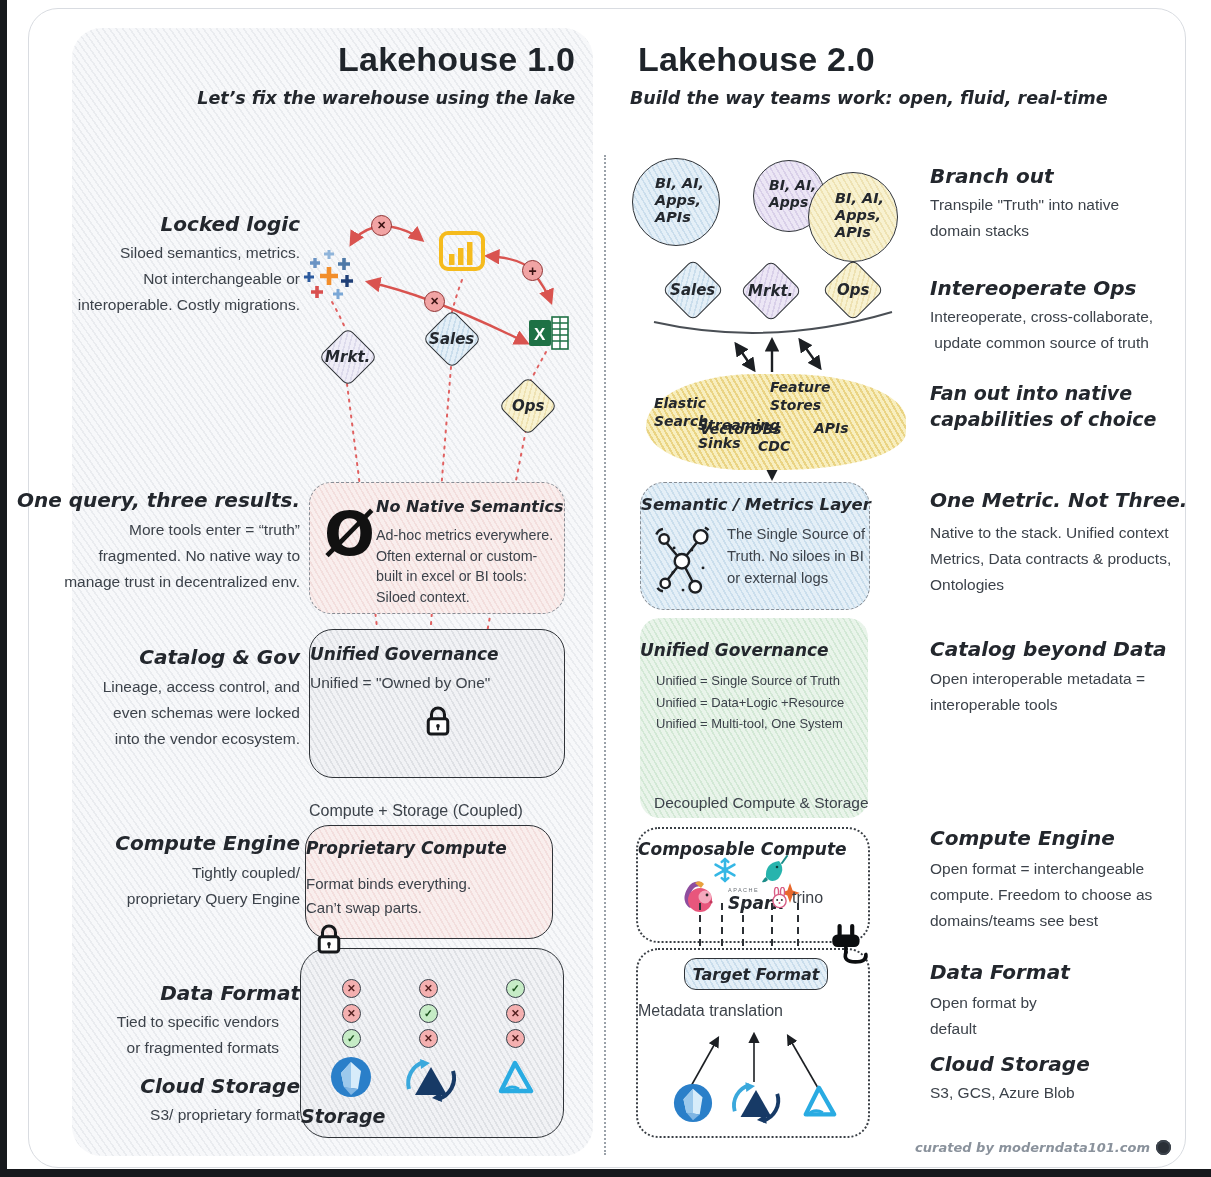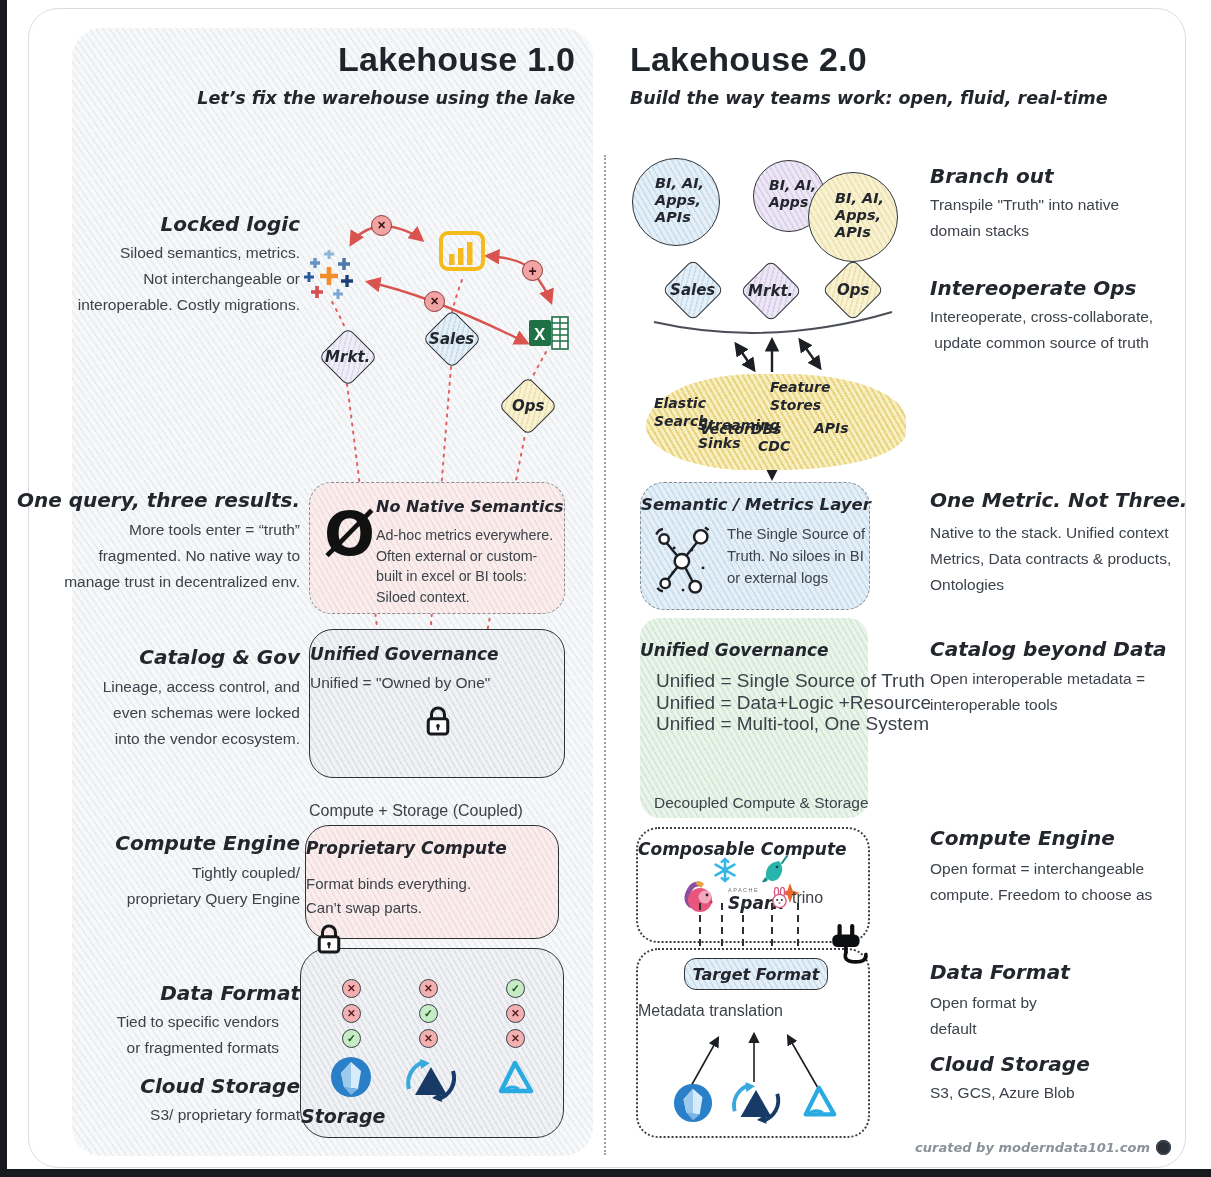--- a/index.html
+++ b/index.html
@@ -1,20 +1,20 @@
 <!DOCTYPE html>
 <html><head>
 <meta charset="utf-8">
 <style>
   html,body{margin:0;padding:0;background:#fff;}
   #canvas{position:relative;width:1211px;height:1177px;background:#fff;overflow:hidden;
           font-family:"Liberation Sans",sans-serif;}
   .abs{position:absolute;}
   
-  .title{font-size:34px;font-weight:600;color:#1f242a;letter-spacing:.2px;}
+  .title{font-size:34px;font-weight:600;color:#1f242a;letter-spacing:.2px;margin-left:8px;}
   .hand{font-family:"DejaVu Sans",sans-serif;font-style:italic;font-weight:700;color:#23272d;}
   .hd{font-size:20px;white-space:nowrap;}
   .hd-s{font-size:17px;white-space:nowrap;}
   .bodytxt{color:#3c424a;font-size:15.5px;line-height:26px;white-space:nowrap;}
   .bodysm{color:#3c424a;font-size:14.3px;line-height:20.5px;white-space:nowrap;}
   .r{text-align:right;}
   
   .h-panel{background:#f7f8fa;background-image:repeating-linear-gradient(55deg,rgba(186,192,201,.22) 0 1.6px,transparent 1.6px 5.5px);}
   .h-blue{background:#e4eff7;background-image:repeating-linear-gradient(60deg,rgba(110,160,198,.22) 0 1.6px,transparent 1.6px 5px);}
   .h-purple{background:#ece6f5;background-image:repeating-linear-gradient(60deg,rgba(142,120,185,.2) 0 1.6px,transparent 1.6px 5px);}
@@ -166,21 +166,21 @@
   </div>
 
   <div class="abs bodytxt ctr nw" style="left:309px;width:254px;top:798px;font-size:16px;">Compute + Storage (Coupled)</div>
 
   <div class="abs hand hd r" style="right:911px;top:831px;">Compute Engine</div>
   <div class="abs bodytxt r" style="right:911px;top:860px;">
     <div>Tightly coupled/</div>
     <div>proprietary Query Engine</div>
   </div>
 
-  <div class="abs boxsolid h-pink" style="left:305px;top:825px;width:246px;height:112px;padding-left:6px;">
+  <div class="abs boxsolid h-pink" style="left:305px;top:825px;width:246px;height:112px;">
     <div class="abs hand hd-s ctr" style="left:0;right:0;top:12px;">Proprietary Compute</div>
     <div class="abs bodytxt ctr" style="left:0;right:0;top:46px;font-size:15px;line-height:24px;">
       <div>Format binds everything.</div>
       <div>Can’t swap parts.</div>
     </div>
   </div>
   <svg class="abs" style="left:316px;top:922px;z-index:5;" width="26" height="34" viewBox="0 0 24 30">
     <path d="M6 13 V9 a6 6 0 0 1 12 0 v4" fill="none" stroke="#16181b" stroke-width="2.8"></path>
     <rect x="3" y="13" width="18" height="14" rx="2.5" fill="#fff" stroke="#16181b" stroke-width="2.8"></rect>
     <circle cx="12" cy="19.5" r="1.7" fill="#16181b"></circle>
@@ -324,21 +324,21 @@
     </svg>
     <div class="abs bodytxt" style="left:86px;top:40px;font-size:14.8px;line-height:22px;">
       <div>The Single Source of</div>
       <div>Truth. No siloes in BI</div>
       <div>or external logs</div>
     </div>
   </div>
 
   <div class="abs h-green" style="left:640px;top:618px;width:228px;height:200px;border-radius:20px;">
     <div class="abs hand hd-s ctr" style="left:0;right:0;top:22px;">Unified Governance</div>
-    <div class="abs bodytxt" style="left:16px;top:52px;font-size:19px;line-height:21.5px;">
+    <div class="abs bodytxt" style="left:16px;top:52px;font-size:13px;line-height:21.5px;">
       <div>Unified = Single Source of Truth</div>
       <div>Unified = Data+Logic +Resource</div>
       <div>Unified = Multi-tool, One System</div>
     </div>
     <div class="abs bodytxt" style="left:14px;top:172px;font-size:15.5px;">Decoupled Compute &amp; Storage</div>
   </div>
 
   <div class="abs boxdot" style="left:636px;top:827px;width:230px;height:112px;background:#fff;">
     <div class="abs hand hd-s ctr" style="left:0;right:0;top:10px;">Composable Compute</div>
     <svg class="abs" style="left:44px;top:50px;" width="34" height="36" viewBox="0 0 34 36">
@@ -439,38 +439,43 @@
     <div>Transpile "Truth" into native</div>
     <div>domain stacks</div>
   </div>
 
   <div class="abs hand hd" style="left:930px;top:276px;">Intereoperate Ops</div>
   <div class="abs bodytxt" style="left:930px;top:304px;text-align:center;">
     <div>Intereoperate, cross-collaborate,</div>
     <div>update common source of truth</div>
   </div>
 
+  <div class="abs hand" style="left:930px;top:380px;font-size:19px;line-height:26px;">
+    <div>Fan out into native</div>
+    <div>capabilities of choice</div>
+  </div>
 
   <div class="abs hand hd" style="left:930px;top:488px;">One Metric. Not Three.</div>
   <div class="abs bodytxt" style="left:930px;top:520px;">
     <div>Native to the stack. Unified context</div>
     <div>Metrics, Data contracts &amp; products,</div>
     <div>Ontologies</div>
   </div>
 
   <div class="abs hand hd" style="left:930px;top:637px;">Catalog beyond Data</div>
   <div class="abs bodytxt" style="left:930px;top:666px;">
     <div>Open interoperable metadata =</div>
     <div>interoperable tools</div>
   </div>
 
   <div class="abs hand hd" style="left:930px;top:826px;">Compute Engine</div>
   <div class="abs bodytxt" style="left:930px;top:856px;">
     <div>Open format = interchangeable</div>
     <div>compute. Freedom to choose as</div>
+    <div>domains/teams see best</div>
   </div>
 
   <div class="abs hand hd" style="left:930px;top:960px;">Data Format</div>
   <div class="abs bodytxt" style="left:930px;top:990px;">
     <div>Open format by</div>
     <div>default</div>
   </div>
 
   <div class="abs hand hd" style="left:930px;top:1052px;">Cloud Storage</div>
   <div class="abs bodytxt" style="left:930px;top:1080px;">S3, GCS, Azure Blob</div>

